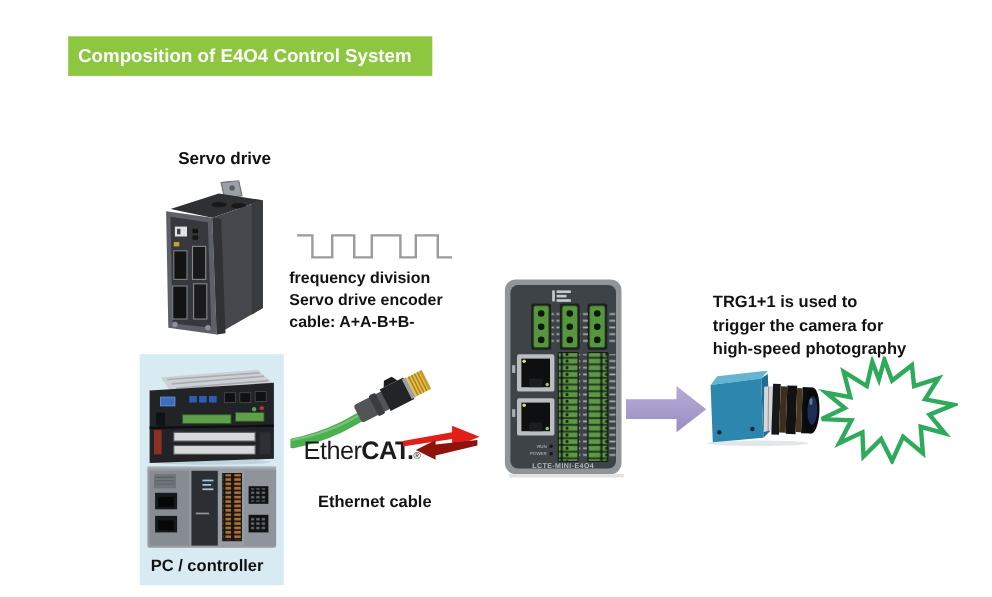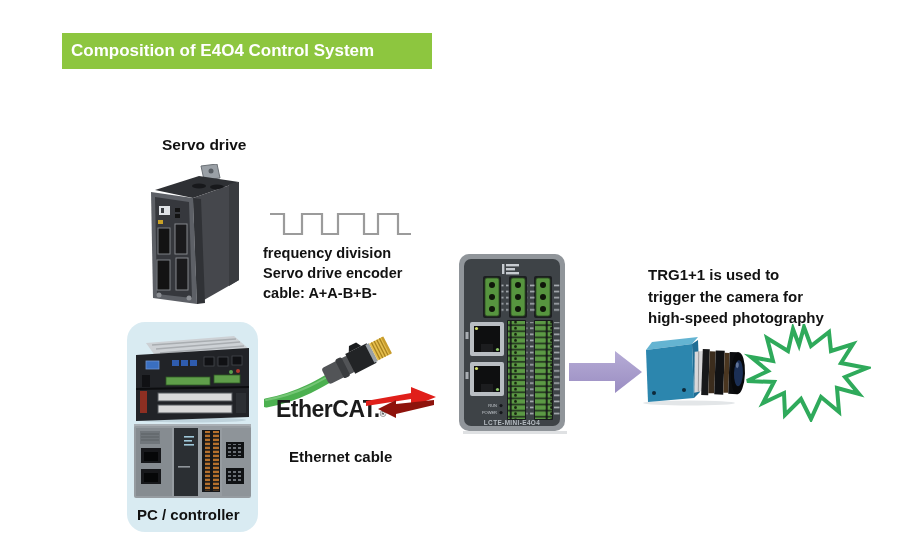--- a/index.html
+++ b/index.html
@@ -1,30 +1,30 @@
 <!DOCTYPE html>
 <html><head>
 <meta charset="utf-8">
 <style>
   html,body{margin:0;padding:0;background:#ffffff;}
   .page{position:relative;width:902px;height:543px;background:#ffffff;overflow:hidden;
         font-family:"Liberation Sans",sans-serif;}
   .abs{position:absolute;}
-  .banner{left:62px;top:33px;width:370px;height:36px;background:#8DC63F;
+  .banner{left:62px;top:33px;width:331px;height:36px;background:#8DC63F;
           color:#ffffff;font-weight:bold;font-size:17px;line-height:36px;padding-left:9px;
           box-sizing:border-box;}
   .servo-label{left:162px;top:136px;font-size:15.5px;font-weight:bold;color:#111;}
   .caption{font-weight:bold;color:#121212;}
   .servo-caption{left:263px;top:243px;font-size:14.5px;line-height:20px;}
-  .pc-box{left:127px;top:322px;width:131px;height:210px;background:#D9EBF2;border-radius:18px;}
+  .pc-box{left:127px;top:322px;width:131px;height:210px;background:#D9EBF2;}
   .pc-label{left:10px;top:184px;font-size:15px;font-weight:bold;color:#111;}
   .eth-caption{left:289px;top:446px;font-size:15px;line-height:21px;text-align:center;}
   .trg-caption{left:648px;top:264px;font-size:15px;line-height:21.5px;}
   .logo-row{left:276px;top:396px;white-space:nowrap;color:#1b1b1b;}
-  .logo-reg{font-size:23px;font-weight:700;letter-spacing:-0.5px;}
+  .logo-reg{font-size:23px;font-weight:400;letter-spacing:-0.5px;}
   .logo-bold{font-size:23px;font-weight:800;letter-spacing:-0.5px;}
   .logo-rmark{font-size:9px;font-weight:400;}
 </style>
 </head>
 <body>
 
 <div class="page">
 
   <div class="abs banner">Composition of E4O4 Control System</div>
 

